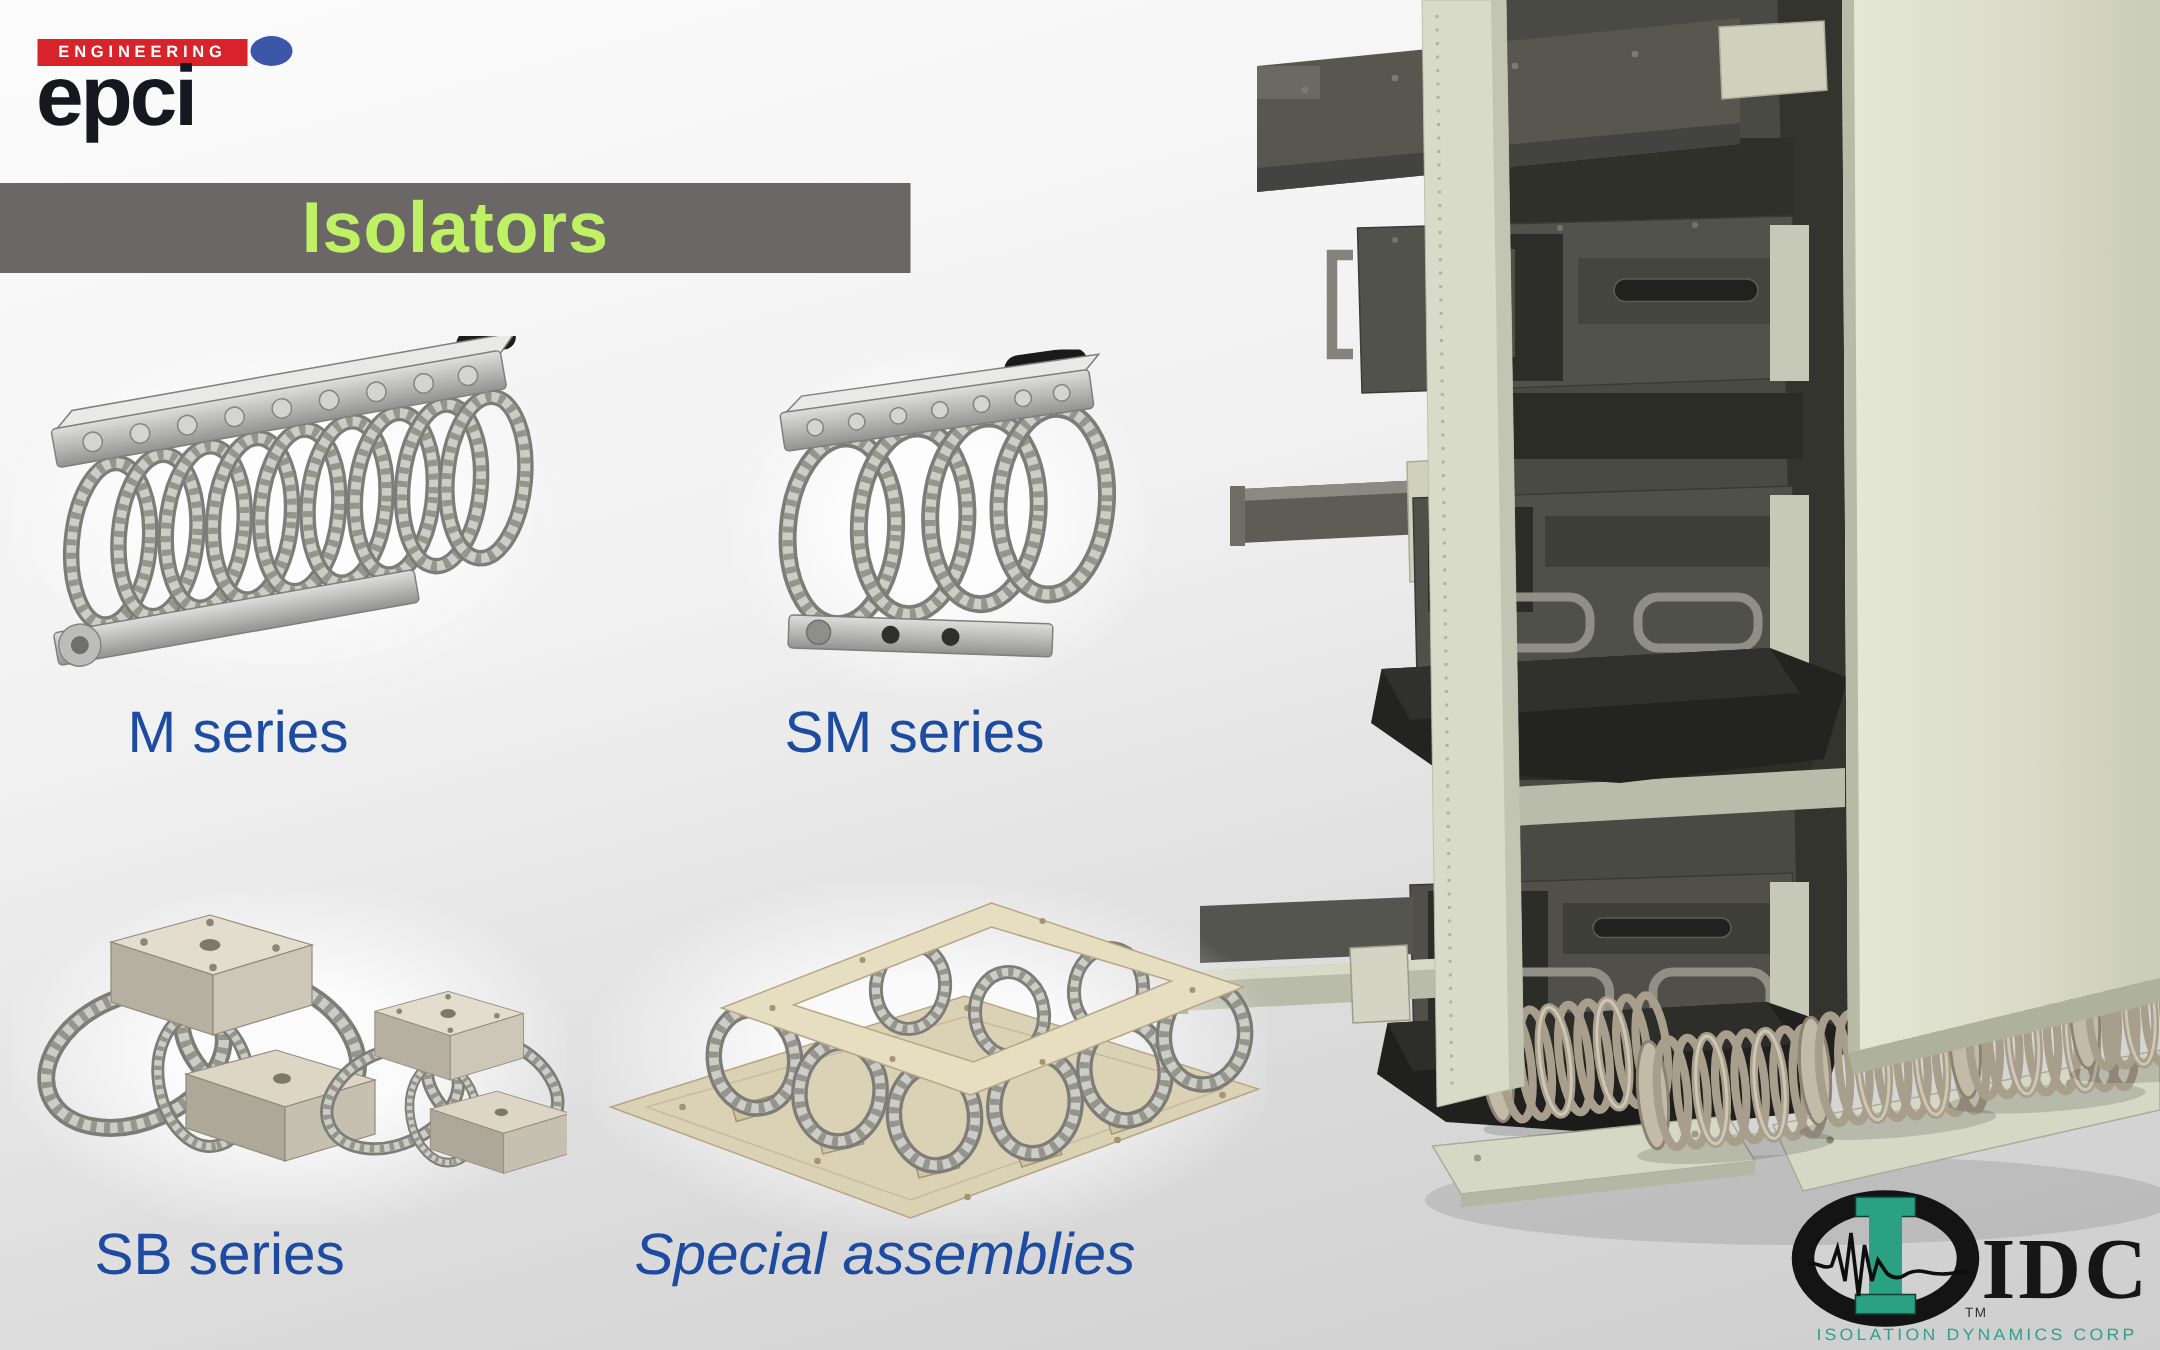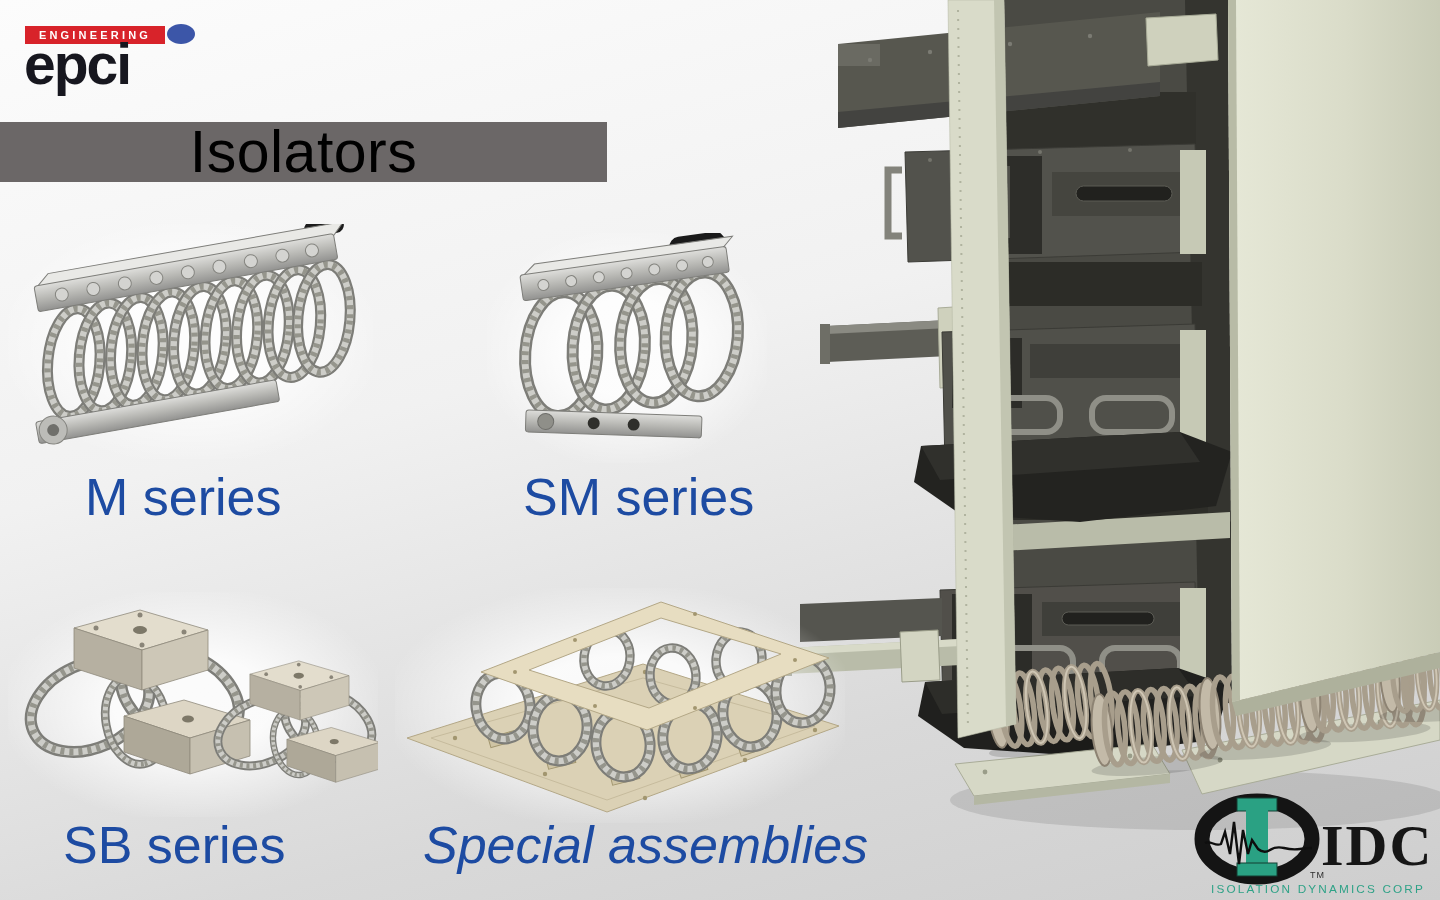--- a/index.html
+++ b/index.html
@@ -26,26 +26,26 @@
   .brand-word{
     position:absolute;left:0px;top:14px;
     font-size:57px;font-weight:900;letter-spacing:-2px;color:#17171f;line-height:1;
   }
 
   
   .banner{
     left:0;top:122px;width:607px;height:60px;background:#6b6767;
     display:flex;align-items:center;justify-content:center;
   }
-  .banner span{color:#000000;font-size:59px;letter-spacing:0.5px;}
+  .banner span{color:#bef264;font-size:48px;letter-spacing:0.5px;font-weight:bold;}
 
   
   .figure{background:radial-gradient(ellipse at 50% 50%,rgba(255,255,255,.85) 30%,rgba(255,255,255,0) 75%);}
   .series-label{
-    color:#1d4ba2;font-size:52px;letter-spacing:0px;white-space:nowrap;line-height:1.2;
+    color:#1d4ba2;font-size:39px;letter-spacing:0px;white-space:nowrap;line-height:1.2;
   }
   .lbl-m{left:85px;top:466px;}
   .lbl-sm{left:503px;top:466px;margin-left:20px;}
   .lbl-sb{left:63px;top:814px;}
   .lbl-sp{left:423px;top:814px;font-style:italic;}
 
   
   .cbl-o{fill:none;stroke:#7d7d78;stroke-width:11px;}
   .cbl-i{fill:none;stroke:#cdcdc8;stroke-width:6.5px;}
   .cbl-t{fill:none;stroke:#95958c;stroke-width:6.5px;stroke-dasharray:4 5;}

